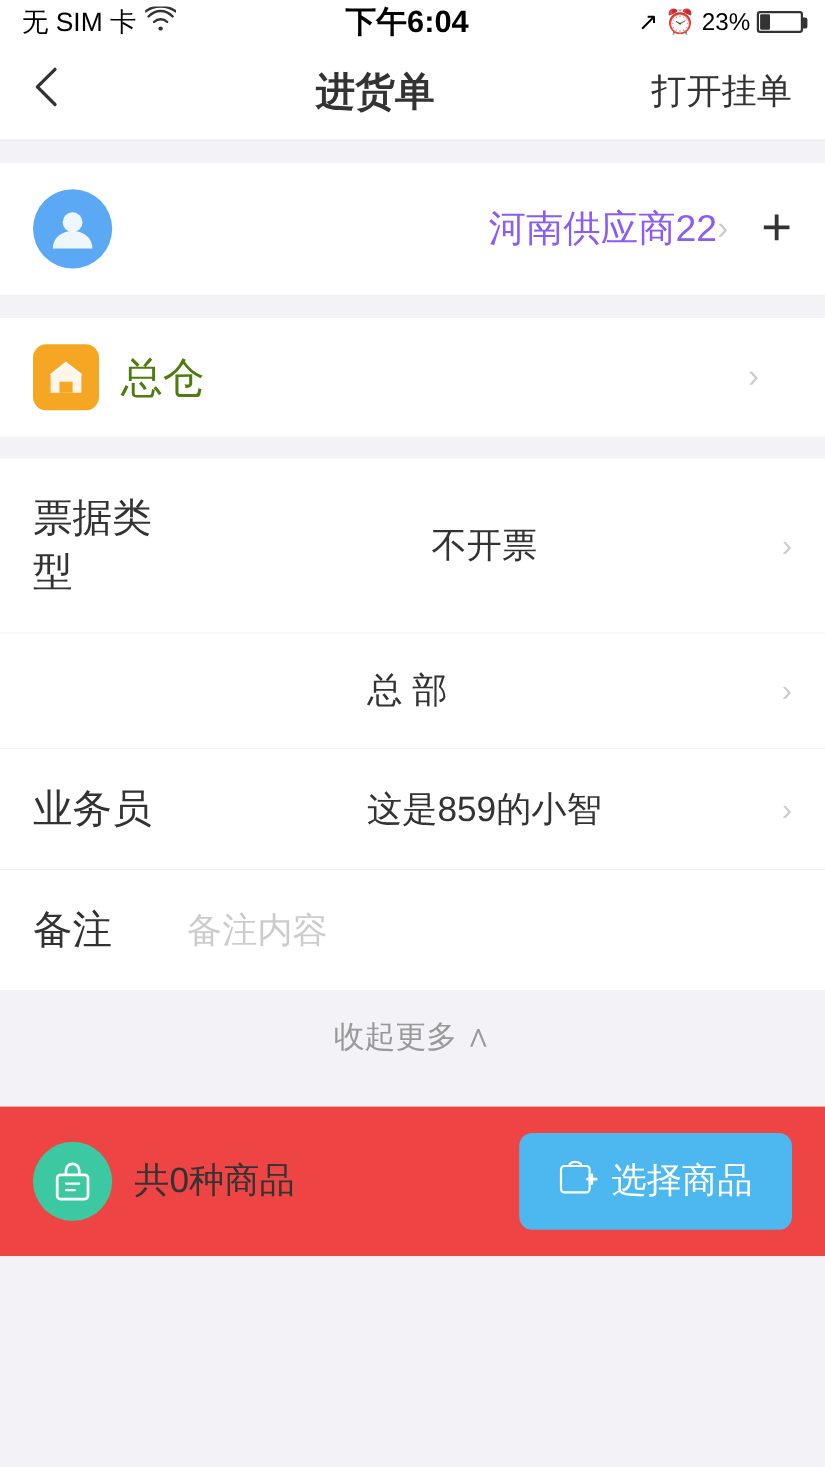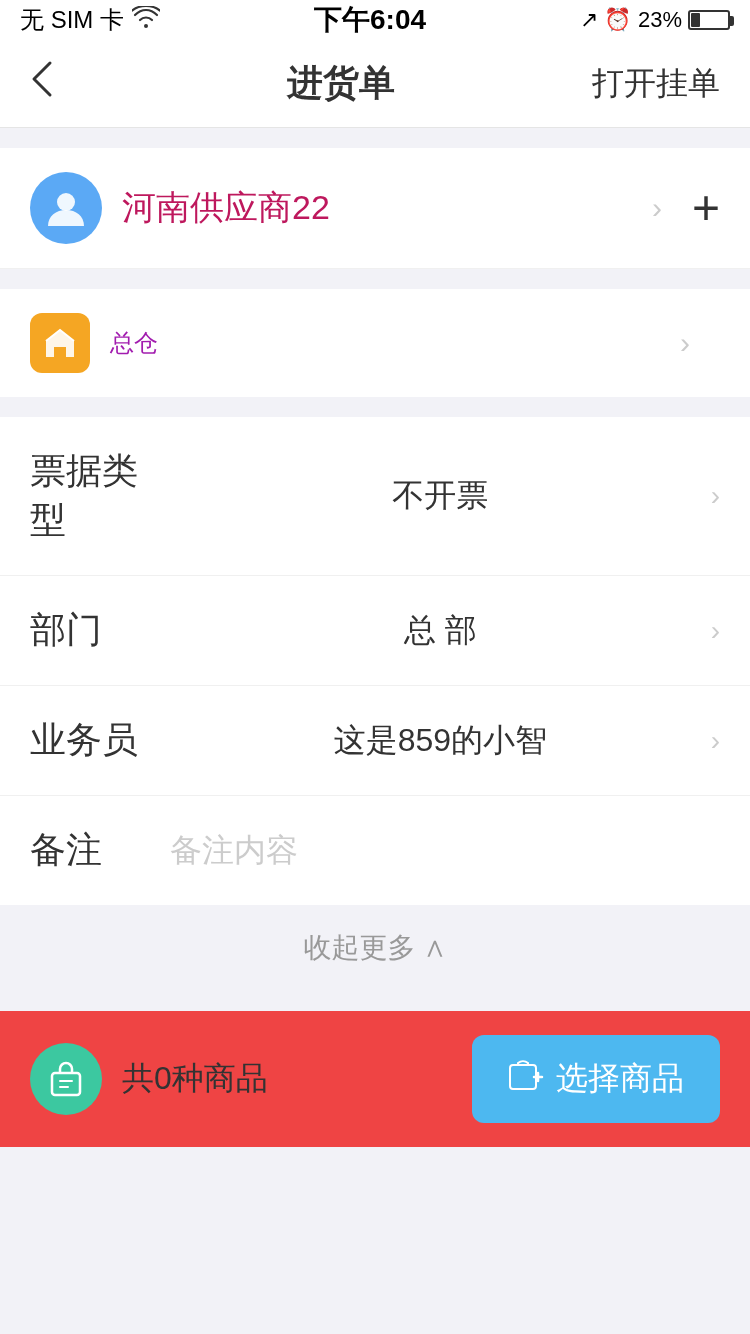--- a/index.html
+++ b/index.html
@@ -92,21 +92,22 @@
       border-radius: 50%;
       background: #5ba9f5;
       display: flex; align-items: center; justify-content: center;
       margin-right: 20px;
       flex-shrink: 0;
     }
     .supplier-avatar svg { width: 44px; height: 44px; }
     .supplier-name {
       flex: 1;
       font-size: 34px;
-      color: #be185d;
+      color: #8b5cf6;
+      text-align: right;
     }
     .chevron-right {
       color: #ccc;
       font-size: 30px;
       margin-right: 30px;
     }
     .add-btn {
       font-size: 48px;
       color: #333;
       cursor: pointer;
@@ -131,22 +132,22 @@
       width: 60px; height: 60px;
       border-radius: 12px;
       background: #f5a623;
       display: flex; align-items: center; justify-content: center;
       margin-right: 20px;
       flex-shrink: 0;
     }
     .warehouse-icon svg { width: 36px; height: 36px; }
     .warehouse-name {
       flex: 1;
-      font-size: 24px;
-      color: #a21caf;
+      font-size: 38px;
+      color: #4d7c0f;
     }
 
     
     .form-section {
       background: #fff;
       margin-top: 20px;
     }
     .form-row {
       display: flex;
       align-items: center;
@@ -306,23 +307,20 @@
     <div class="form-label">
       <span>票据类型</span>
     </div>
     <div class="form-value">
       <span>不开票</span>
     </div>
     <div class="form-chevron">›</div>
   </div>
 
   <div class="form-row">
-    <div class="form-label">
-      <span>部门</span>
-    </div>
     <div class="form-value">
       <span>总 部</span>
     </div>
     <div class="form-chevron">›</div>
   </div>
 
   <div class="form-row">
     <div class="form-label">
       <span>业务员</span>
     </div>

